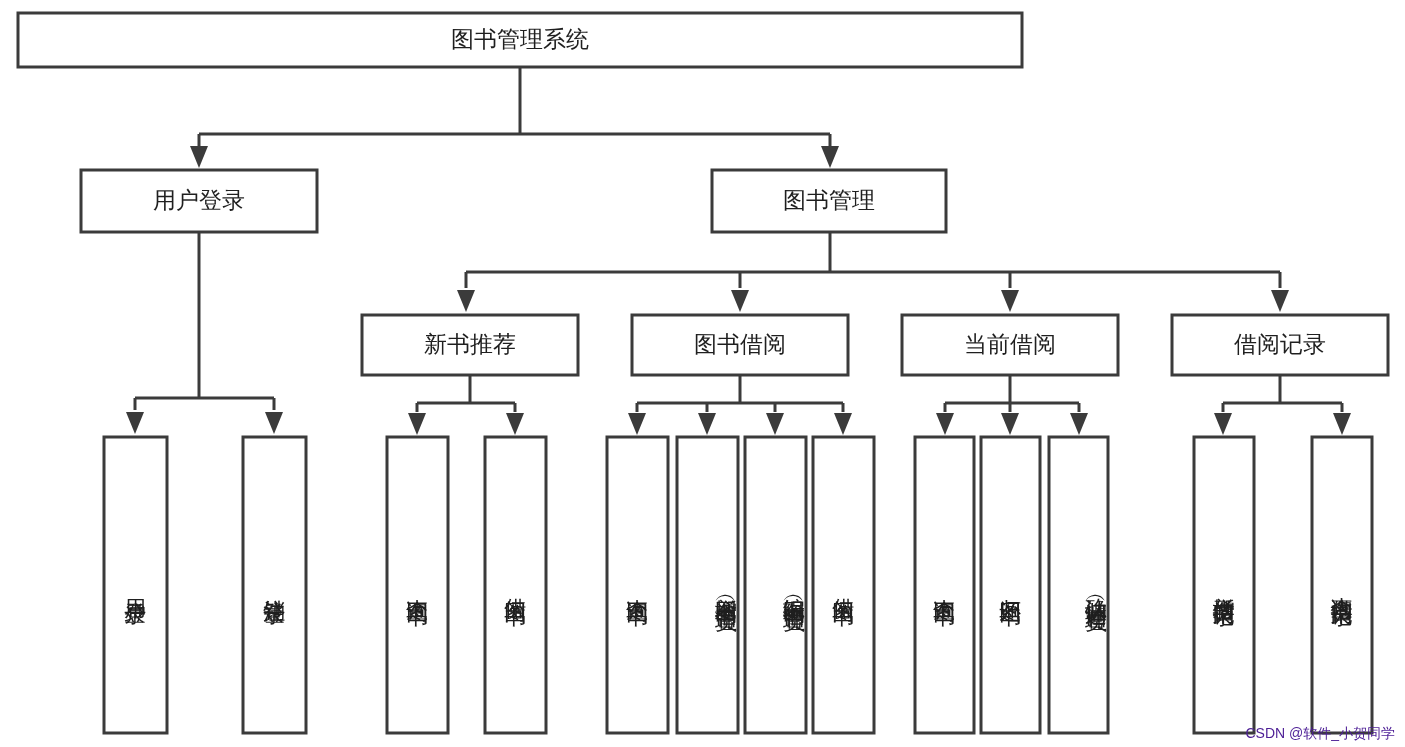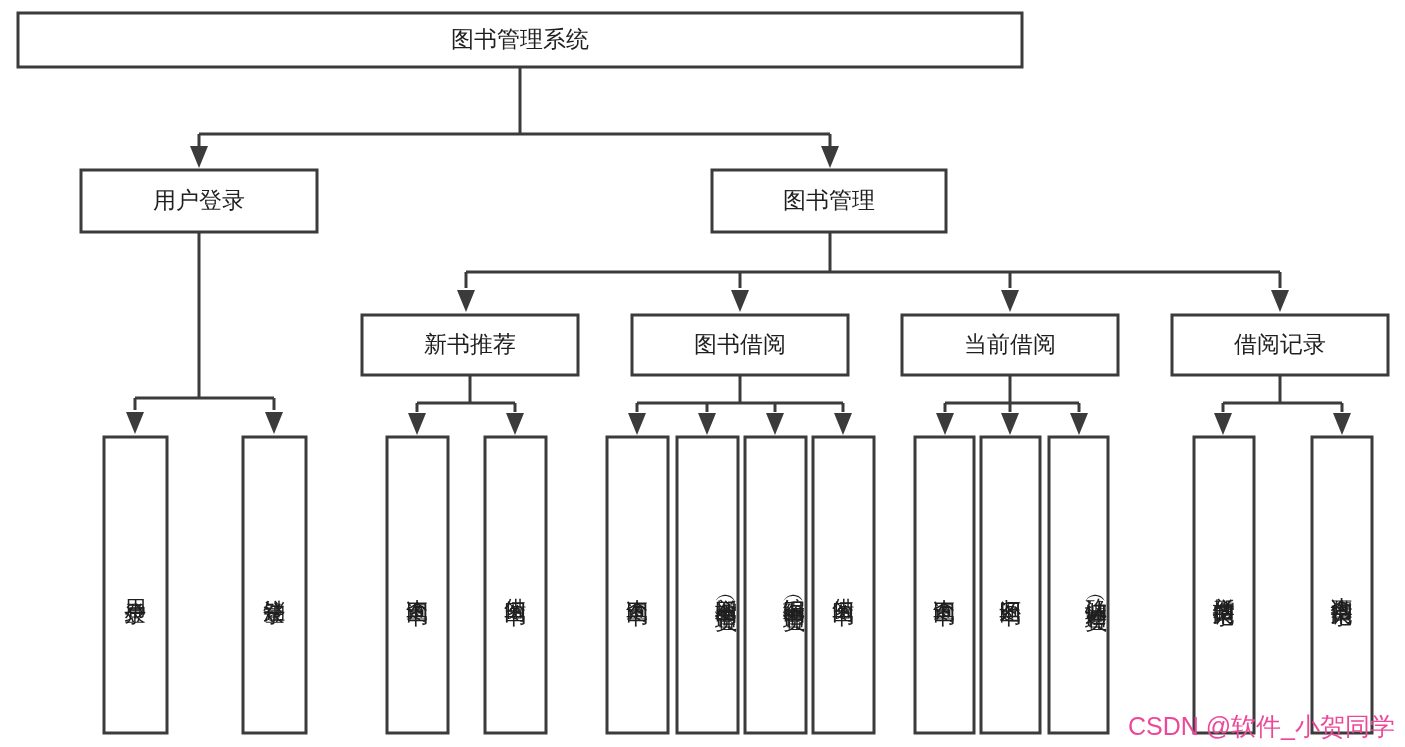--- a/index.html
+++ b/index.html
@@ -63,22 +63,22 @@
     pointer-events: none;
   }
   .leaf-vertical-text.centered {
     align-items: center;
   }
   #watermark {
     position: absolute;
     right: 10px;
     bottom: 4px;
     font-family: "Liberation Sans", "DejaVu Sans", sans-serif;
-    font-size: 25px;
-    color: #ec4899;
+    font-size: 14px;
+    color: #4c1d95;
     white-space: nowrap;
     pointer-events: none;
   }
 </style>
 </head>
 <body>
 
 <div id="diagram-root">
 
   <svg id="tree-svg" viewBox="0 0 1405 747" xmlns="http://www.w3.org/2000/svg">

